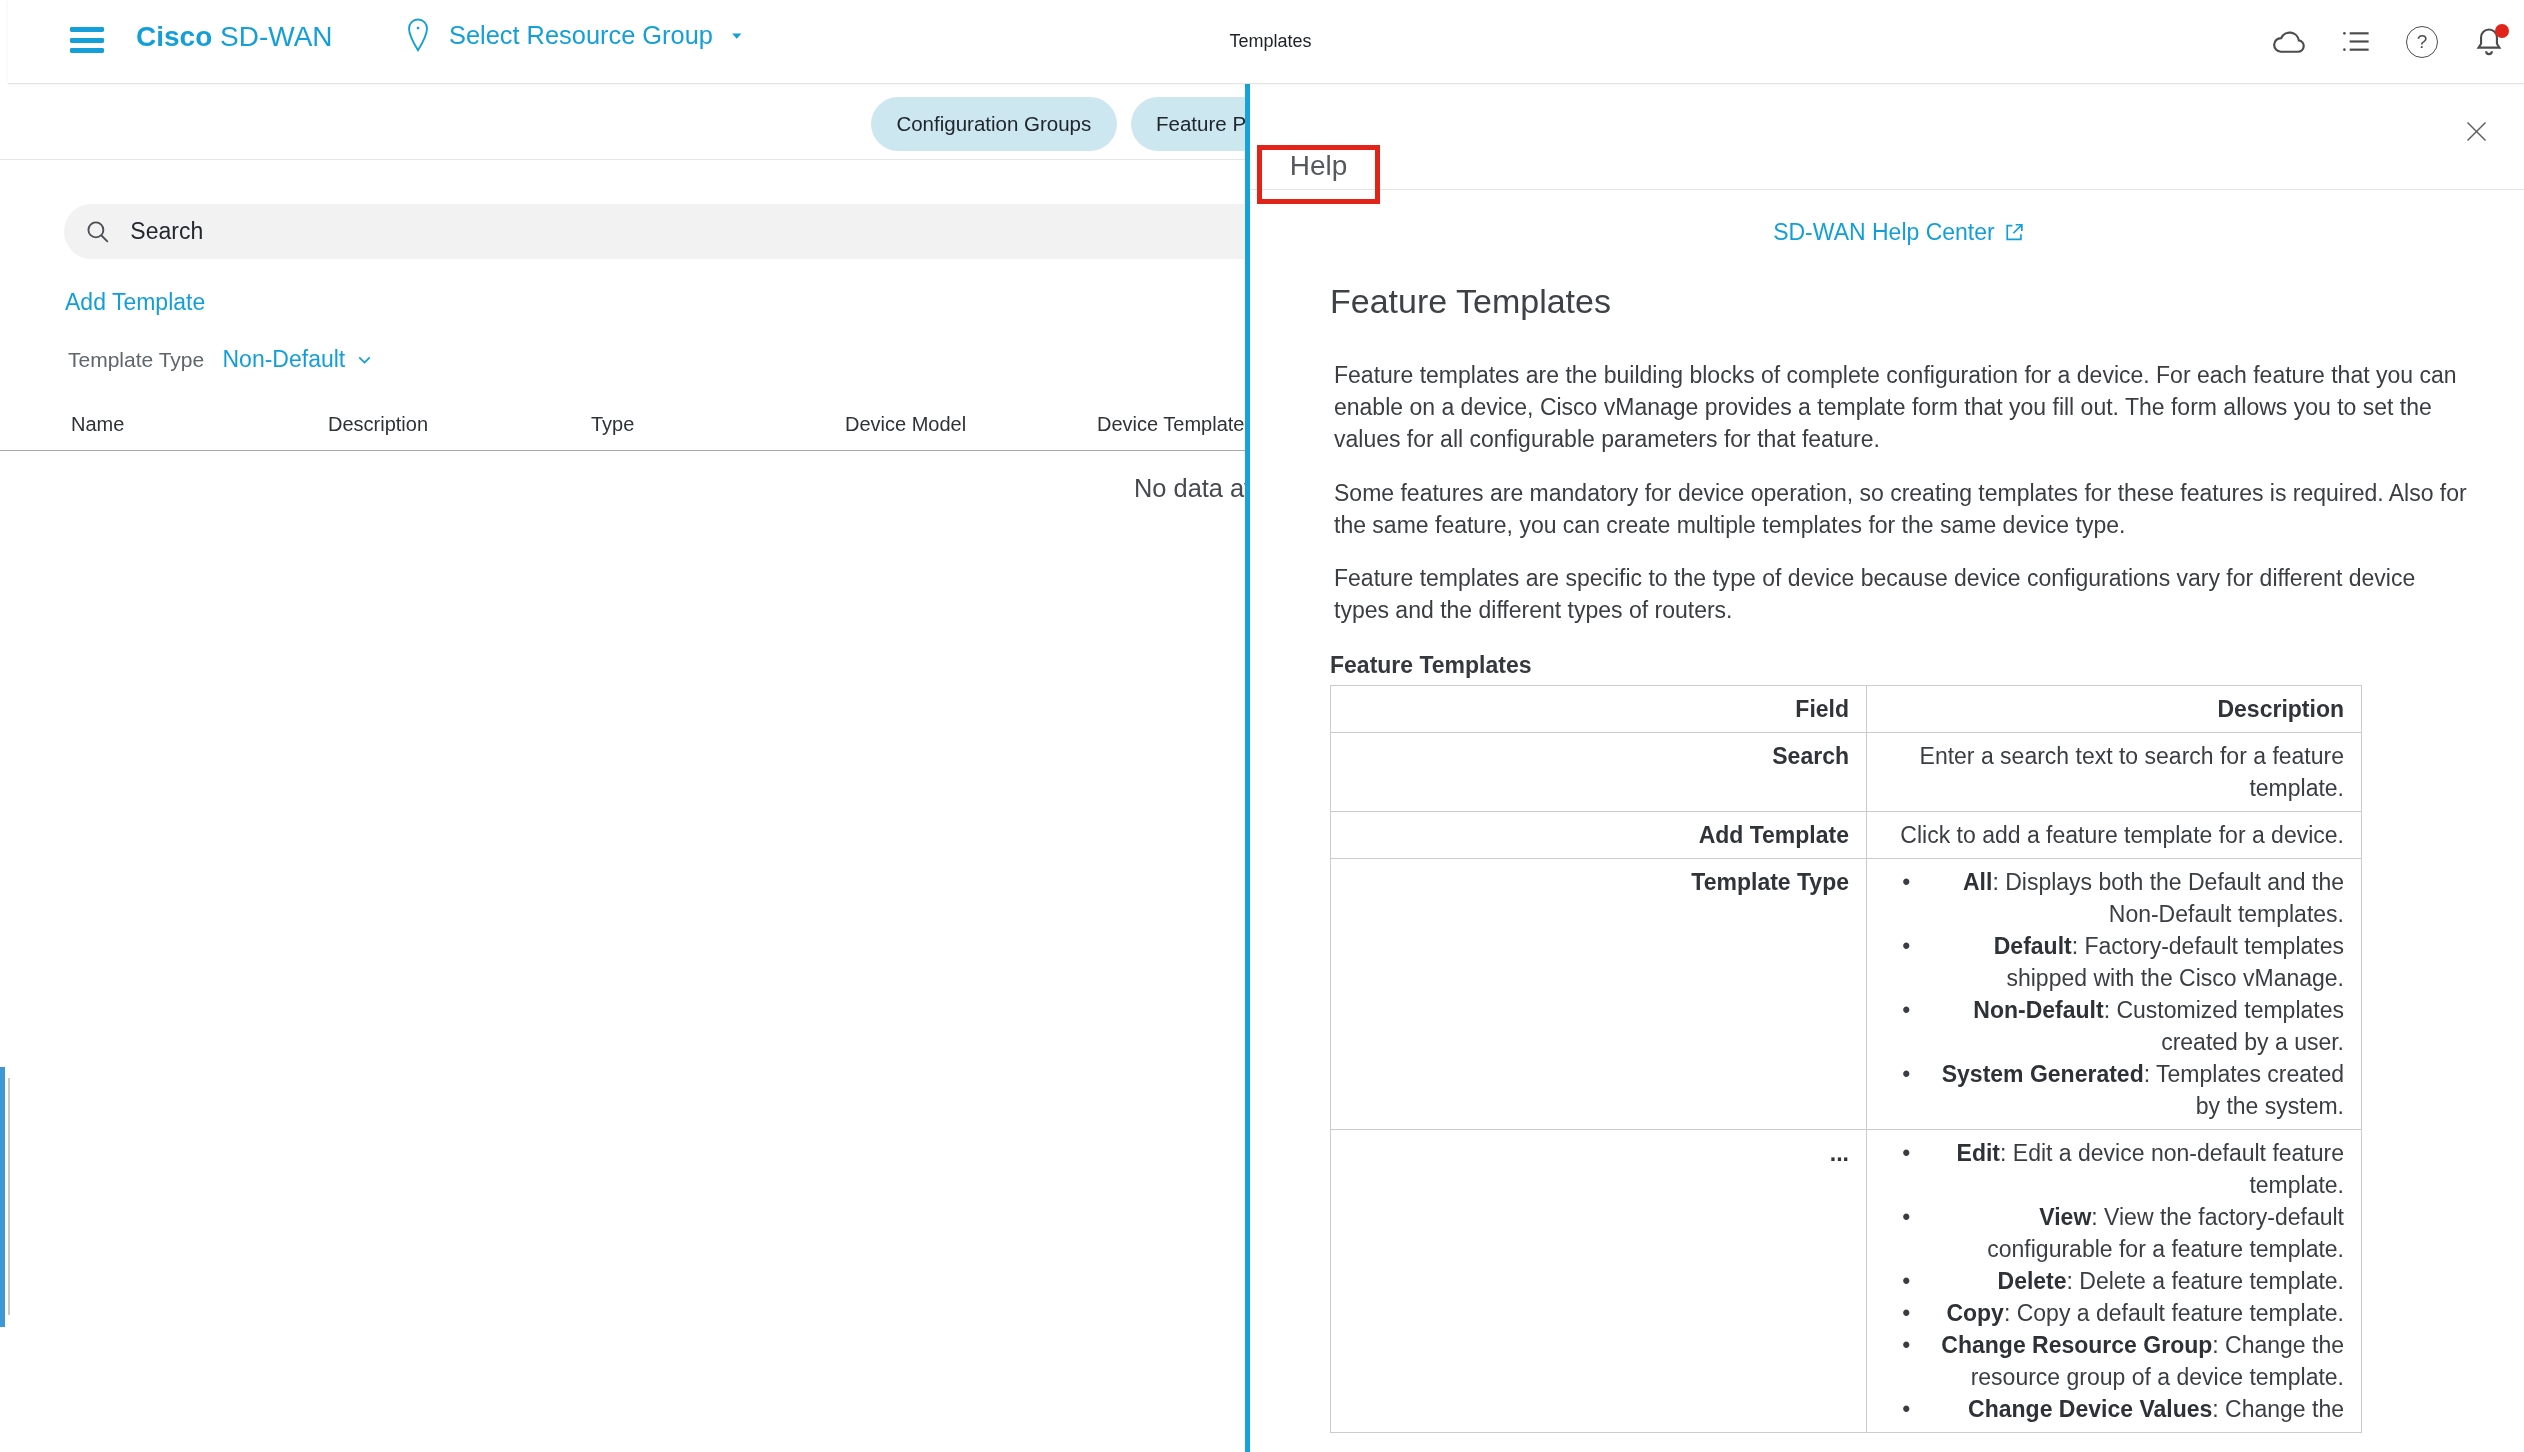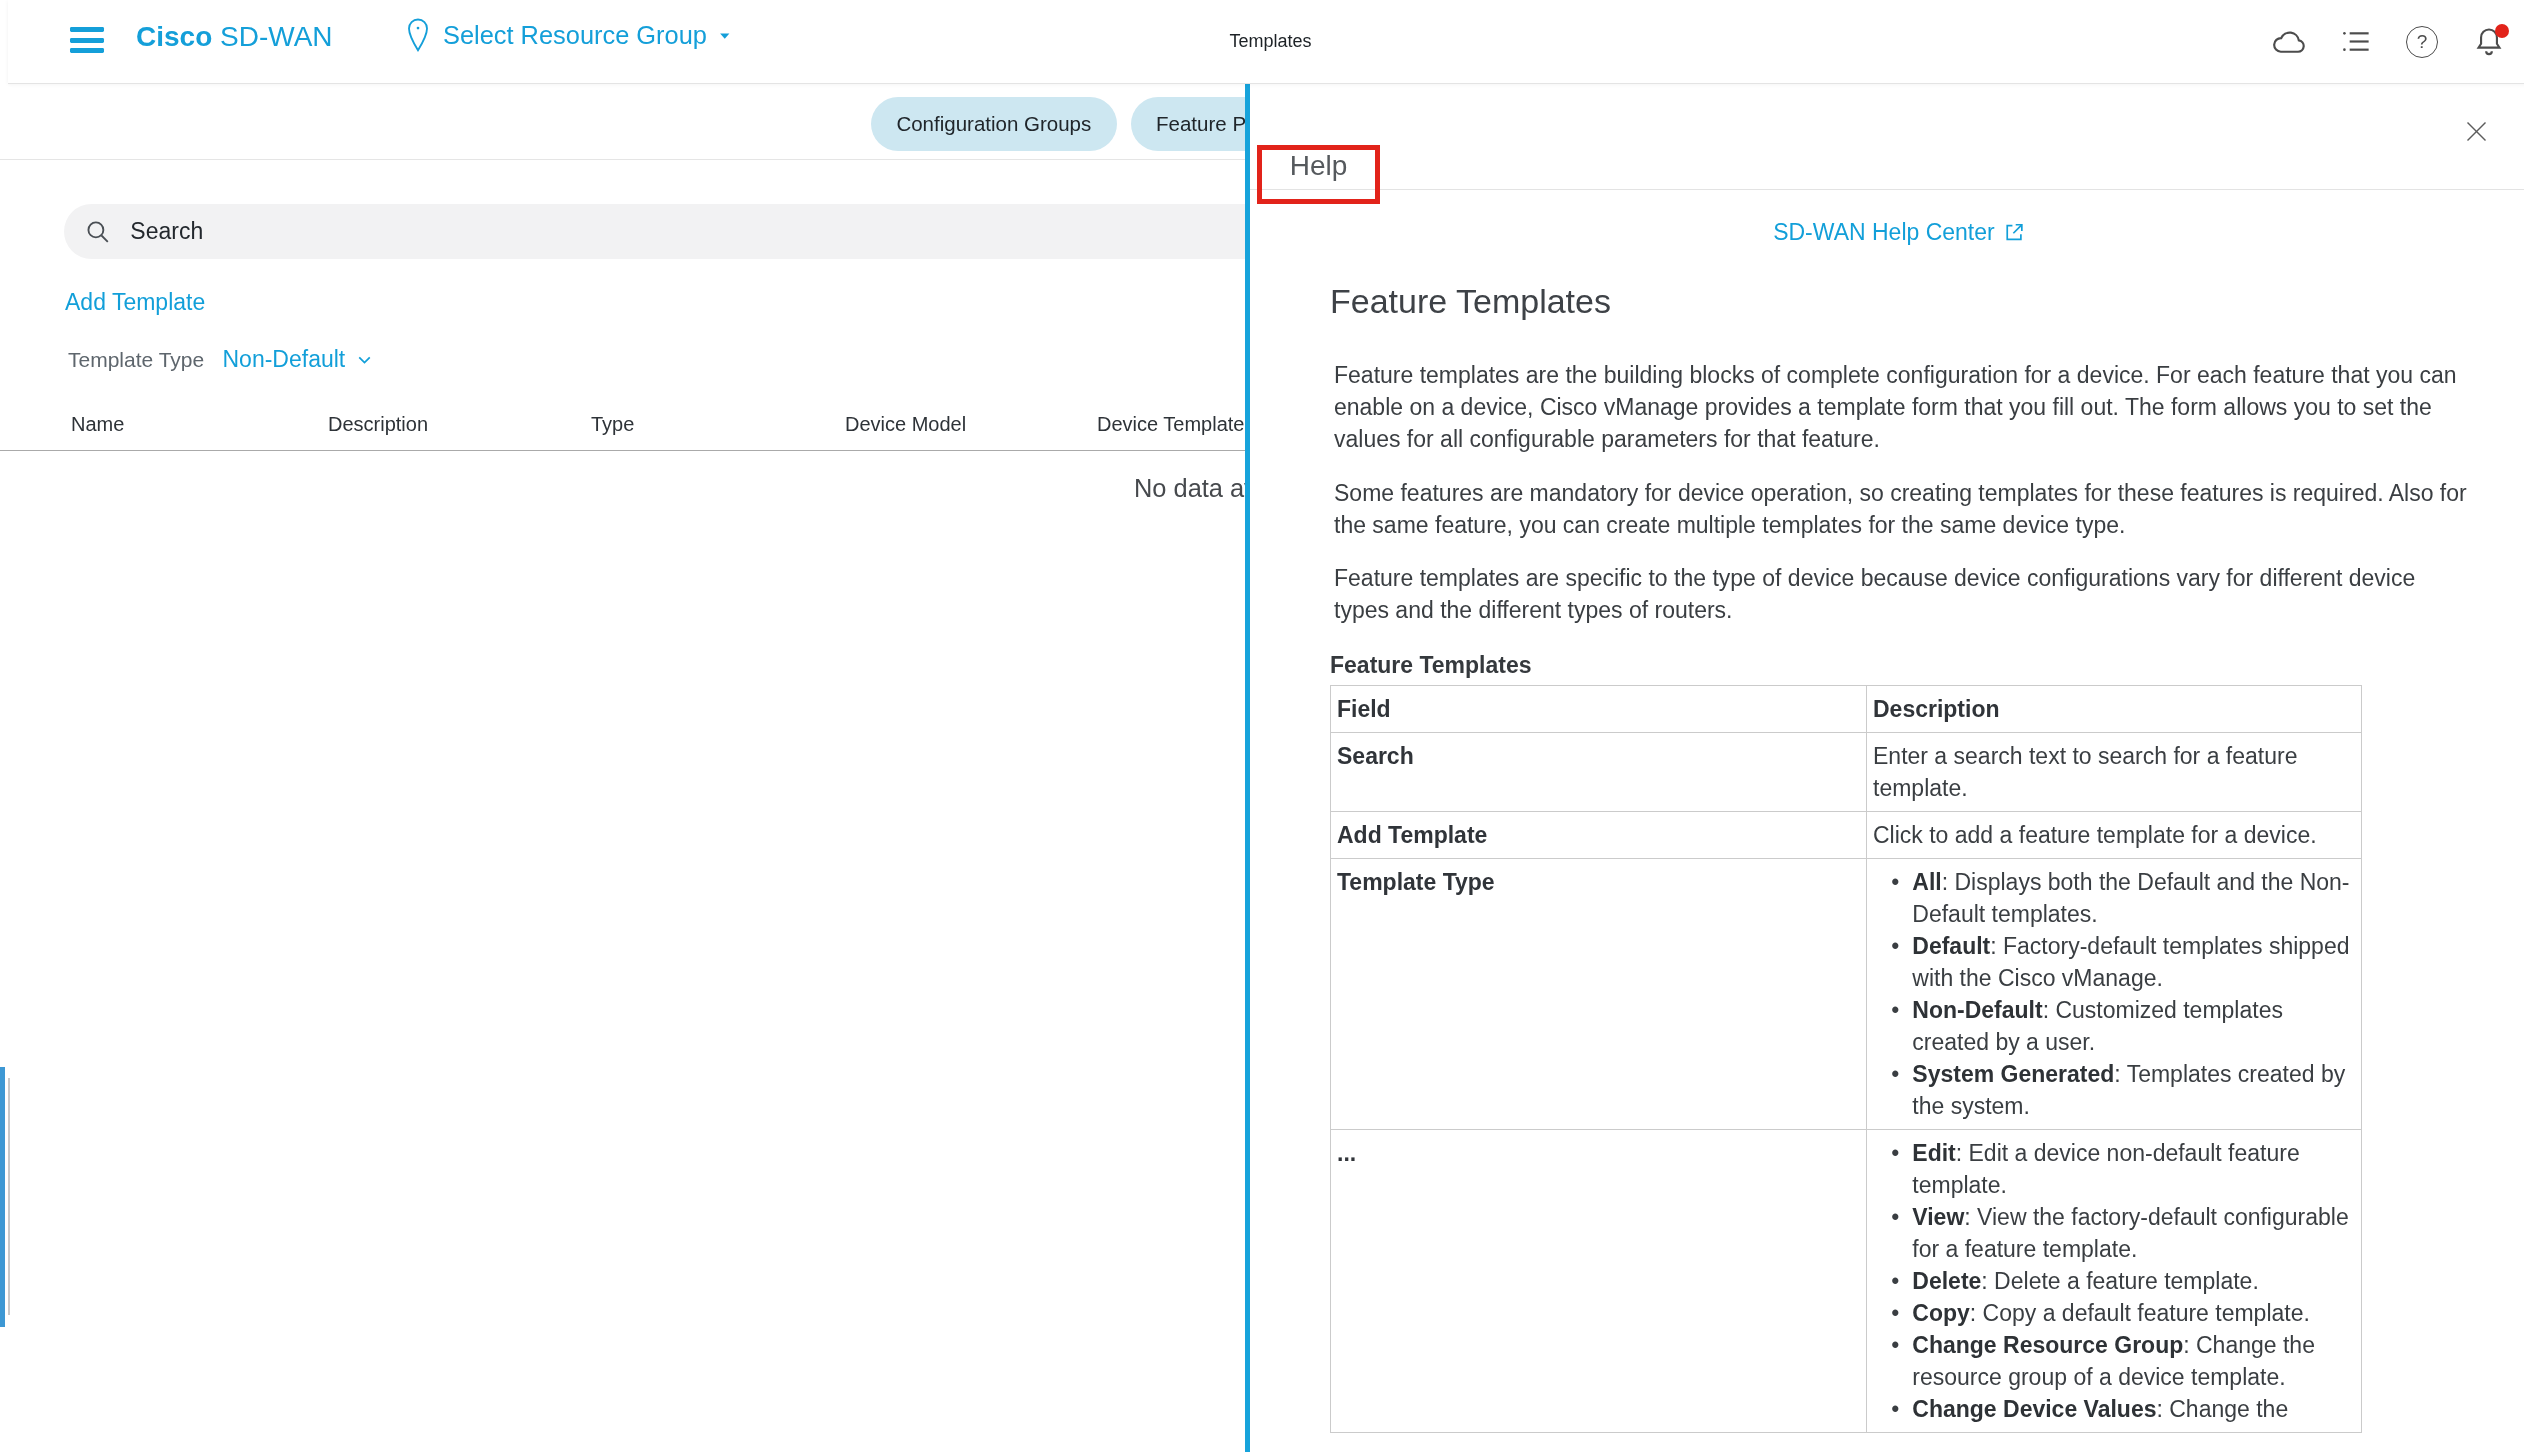--- a/index.html
+++ b/index.html
@@ -6,21 +6,21 @@
   .screen{position:relative;width:2525px;height:1452px;background:#fff;overflow:hidden;
           font-family:"Liberation Sans","DejaVu Sans",sans-serif;color:#393d41;}
 
   
   .topbar{position:absolute;left:8px;top:0;width:100%;height:83px;background:#fff;
           border-bottom:1.4px solid #e4e4e4;box-shadow:0 1.4px 4.2px rgba(0,0,0,.06);z-index:30;}
   .hamburger{position:absolute;left:62px;top:27px;width:34px;height:30px;cursor:pointer;}
   .hamburger .bar{height:5px;background:#149fd9;border-radius:1.4px;margin-bottom:5.6px;}
   .logo{position:absolute;left:128px;top:21px;font-size:28px;color:#149fd9;white-space:nowrap;}
   .logo b{font-weight:700;}
-  .resgroup{position:absolute;left:395px;top:17px;display:flex;align-items:center;gap:10px;
+  .resgroup{position:absolute;left:395px;top:17px;display:flex;align-items:center;gap:16px;
             color:#149fd9;font-size:25.4px;cursor:pointer;}
   .page-title{position:absolute;left:0;top:0;width:100%;height:83px;display:flex;
               align-items:center;justify-content:center;font-size:18px;color:#1d2226;pointer-events:none;}
   .topicons{position:absolute;right:25.4px;top:0;height:83px;display:flex;align-items:center;gap:30px;color:#4c4c4c;}
   .topicon{position:relative;width:37px;height:37px;display:flex;align-items:center;justify-content:center;cursor:pointer;}
   .qcircle{width:30px;height:30px;border:1.8px solid #4c4c4c;border-radius:50%;
            display:flex;align-items:center;justify-content:center;font-size:19px;color:#4c4c4c;}
   .bell-dot{position:absolute;right:-1.4px;top:1.4px;width:14px;height:14px;border-radius:50%;background:#e2231a;}
 
   
@@ -53,22 +53,22 @@
             justify-content:center;cursor:pointer;color:#5c5c5c;}
   .hp-body{position:absolute;left:0;top:106px;right:0;bottom:0;padding:0 55px 0 80px;overflow:hidden;}
   .hc-row{margin-top:30px;text-align:center;height:30px;}
   .hc-link{display:inline-flex;align-items:center;gap:8.5px;font-size:23px;color:#129fd9;cursor:pointer;}
   .hp-h1{margin:32px 0 0 0;font-size:34px;font-weight:400;color:#3e4247;line-height:40px;}
   .hp-p{width:1139px;margin:21px 0 0 4px;font-size:23px;line-height:32px;color:#3a3e42;}
   .hp-p.first{margin-top:38px;}
   .hp-p.third{margin-top:22px;}
   .hp-h2{margin:22.6px 0 0 0;font-size:23px;font-weight:700;color:#35393d;line-height:32px;}
   table.htable{margin-top:4.2px;width:1032px;border-collapse:collapse;table-layout:fixed;}
-  .htable th,.htable td{border:1.4px solid #cbcbcb;vertical-align:top;text-align:left;
-                        padding:7px 6px;font-size:23px;line-height:32px;color:#3a3e42;}
+  .htable th,.htable td{border:1.4px solid #cbcbcb;vertical-align:top;text-align:right;
+                        padding:7px 17px;font-size:23px;line-height:32px;color:#3a3e42;}
   .htable th{font-weight:700;color:#303439;}
   .htable .c1{width:536px;box-sizing:border-box;}
   .htable td.fieldcell{font-weight:700;color:#303439;}
   .htable ul{list-style:none;margin:0;padding:0 0 0 18.3px;}
   .htable li{position:relative;padding-left:21px;}
   .htable li::before{content:"\2022";position:absolute;left:0;top:0;}
   .htable li b{color:#2e3236;}
 
   svg{display:block;}
 </style>

